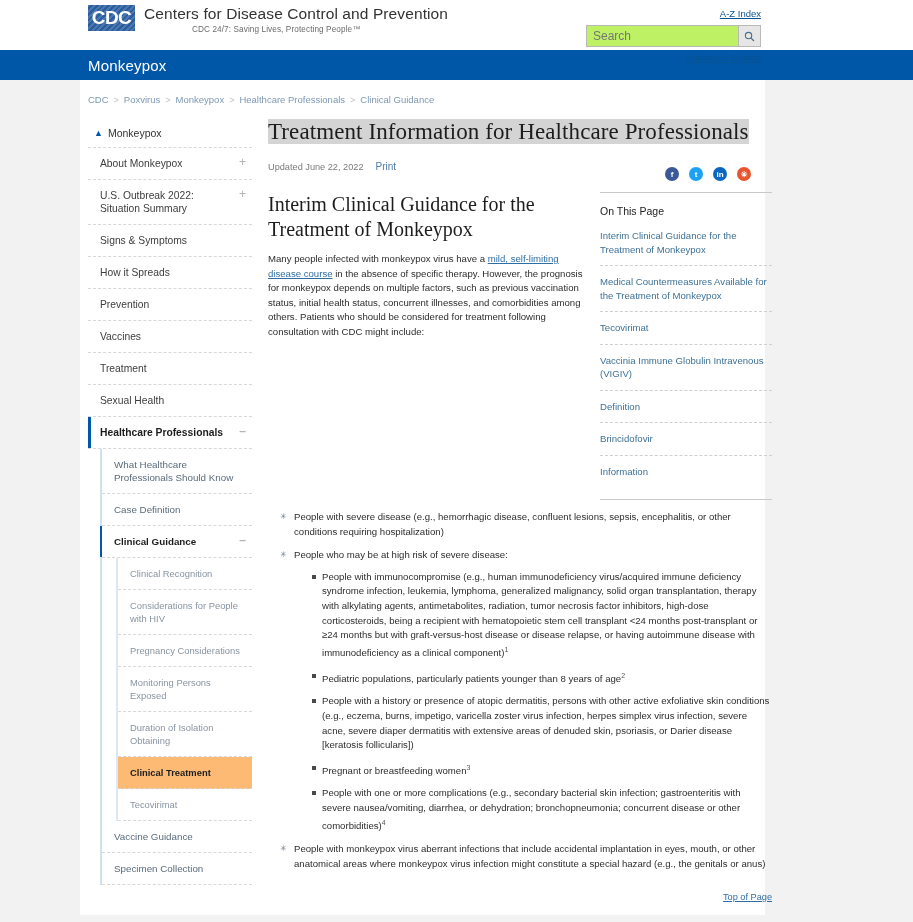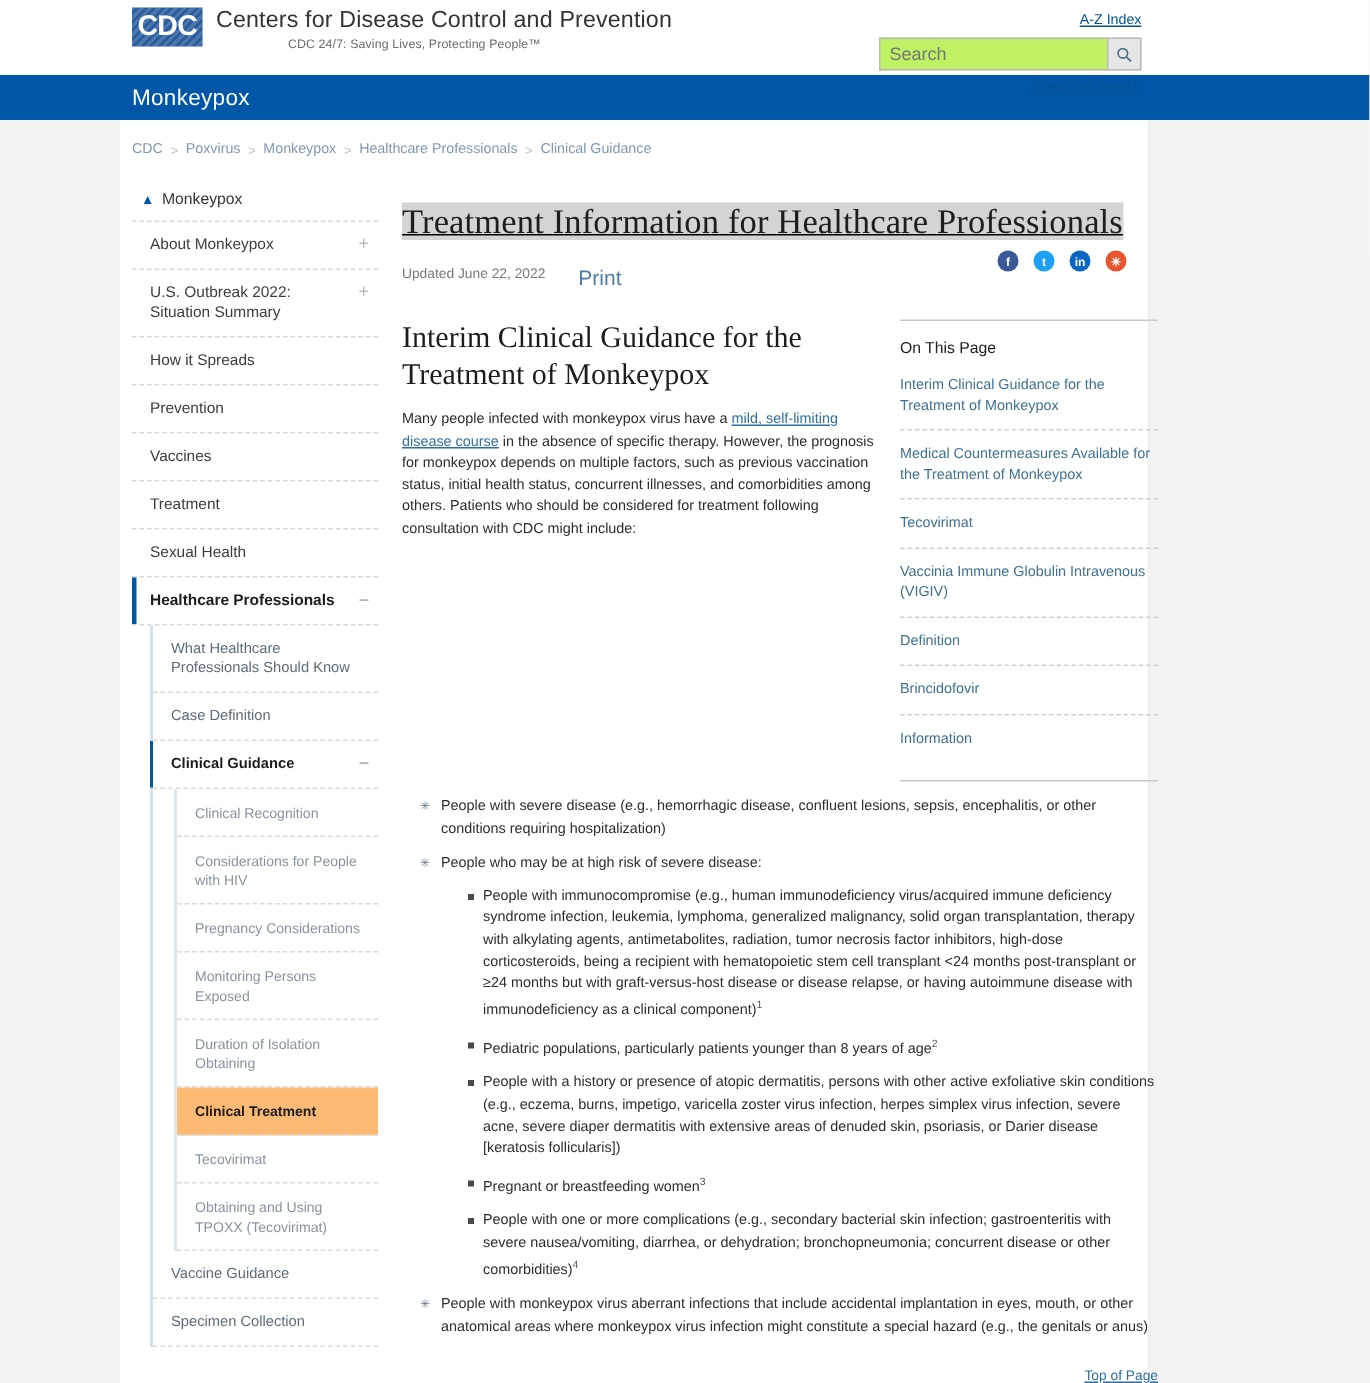--- a/index.html
+++ b/index.html
@@ -128,24 +128,24 @@
   .nav-sub2 .nav-item.current { background: #fdba74; color: #1c1c1c; font-weight: bold; }
 
   
   .main { flex: 1; padding: 0 12px 0 16px; }
   .page-title {
     font-family: "Liberation Serif", serif;
     font-size: 23px; color: #1d1d1d; font-weight: normal;
     background: #d4d4d4; display: inline;
     line-height: 30px; letter-spacing: .1px;
   }
-  .title-row { margin-top: 16px; text-decoration: underline; }
-  .meta-row { margin-top: 14px; display: flex; gap: 22px; align-items:flex-start; }
+  .title-row { margin-top: 0; }
+  .meta-row { margin-top: 14px; display: flex; gap: 12px; align-items:center; }
   .meta-updated { font-size: 9.2px; color: #7a7a7a; }
-  .meta-print { font-size: 14px; color: #4f7ca8; }
+  .meta-print { font-size: 10px; color: #4f7ca8; }
 
   .body-cols { display: flex; margin-top: 20px; }
   .article { width: 318px; flex: none; }
 
   h2.sec {
     font-family: "Liberation Serif", serif;
     font-weight: normal; font-size: 20px; color: #1d1d1d;
     margin: 0 0 10px 0; line-height: 25px;
   }
   p.body {
@@ -254,20 +254,23 @@
           </div>
           <div class="nav-item">
             <span>About Monkeypox</span>
             <span class="pm">+</span>
           </div>
           <div class="nav-item">
             <span>U.S. Outbreak 2022: Situation Summary</span>
             <span class="pm">+</span>
           </div>
           <div class="nav-item">
+            <span>Signs &amp; Symptoms</span>
+          </div>
+          <div class="nav-item">
             <span>How it Spreads</span>
           </div>
           <div class="nav-item">
             <span>Prevention</span>
           </div>
           <div class="nav-item">
             <span>Vaccines</span>
           </div>
           <div class="nav-item">
             <span>Treatment</span>
@@ -304,23 +307,20 @@
                 <span>Monitoring Persons Exposed</span>
               </div>
               <div class="nav-item">
                 <span>Duration of Isolation Obtaining</span>
               </div>
               <div class="nav-item current">
                 <span>Clinical Treatment</span>
               </div>
               <div class="nav-item">
                 <span>Tecovirimat</span>
-              </div>
-              <div class="nav-item">
-                <span>Obtaining and Using TPOXX (Tecovirimat)</span>
               </div>
             </div>
             <div class="nav-item">
               <span>Vaccine Guidance</span>
             </div>
             <div class="nav-item">
               <span>Specimen Collection</span>
             </div>
           </div>
         </nav>

